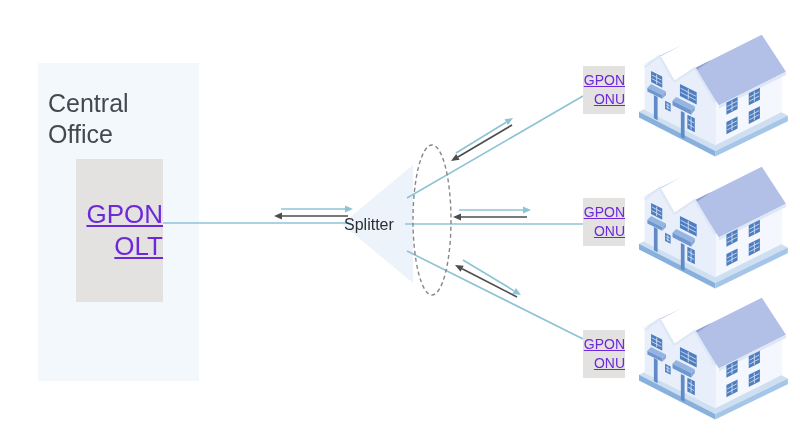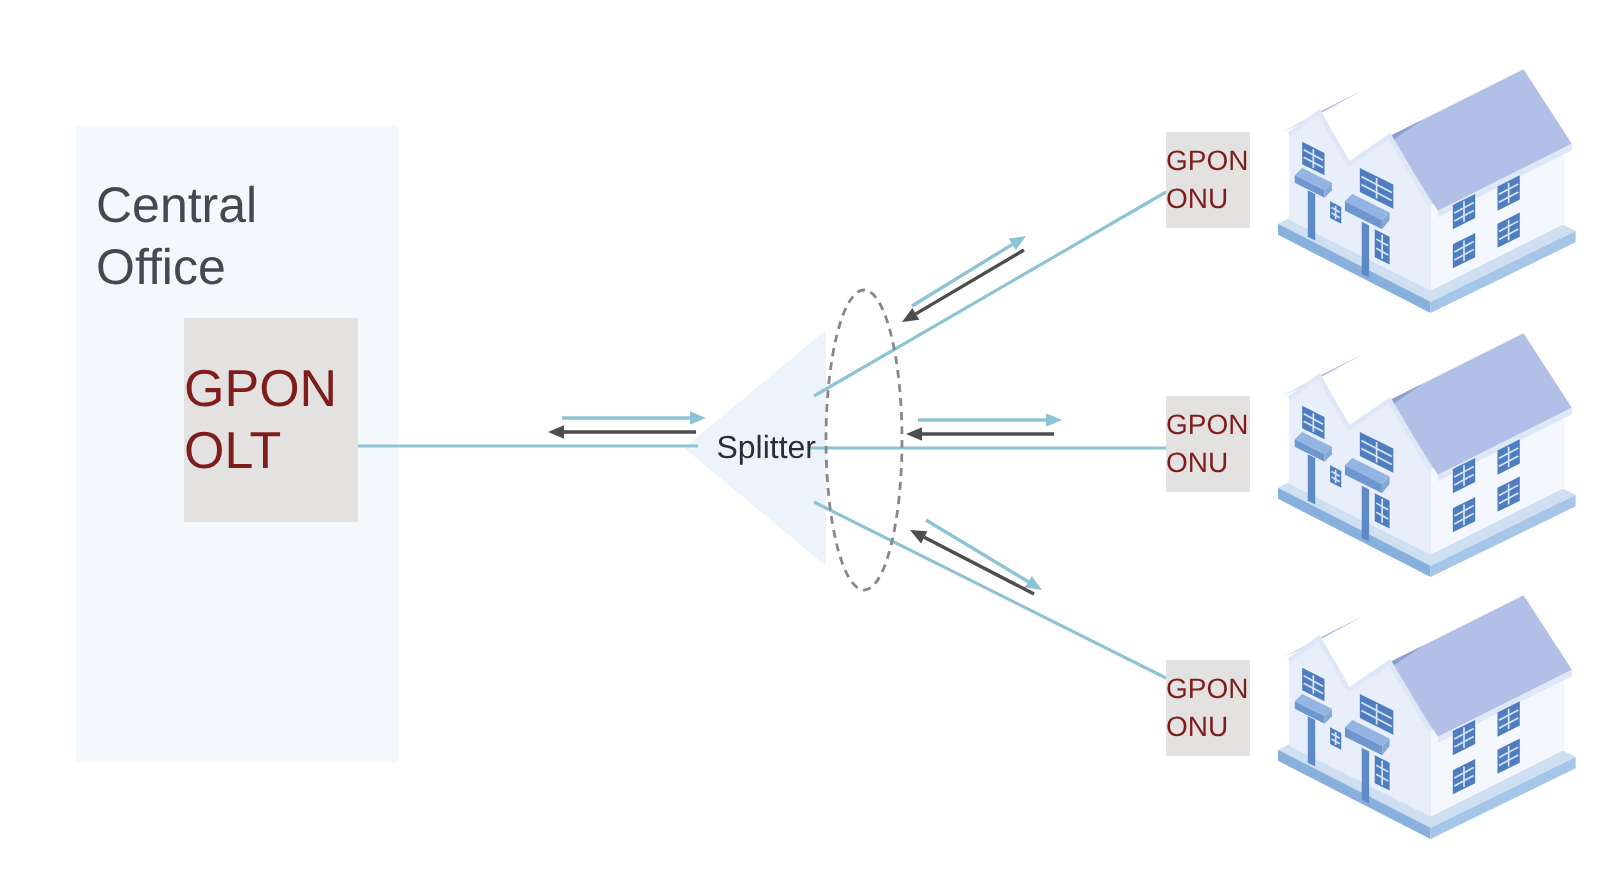--- a/index.html
+++ b/index.html
@@ -12,33 +12,33 @@
     position:absolute;left:38px;top:63px;width:161px;height:318px;
     background:var(--panel,#f3f8fd);
   }
   .office-label{
     position:absolute;left:48px;top:88px;width:141px;
     text-align:left;font-size:25px;line-height:1.22;color:#45494e;
   }
   .device{
     background:var(--device-box,#e2e2e2);
     display:flex;align-items:center;justify-content:center;
-    text-align:left;color:#7f1d1d;position:absolute;
+    text-align:right;color:#6d28d9;position:absolute;text-decoration:underline;
   }
   .olt-box{
-    left:92px;top:159px;width:87px;height:102px;
+    left:76px;top:159px;width:87px;height:143px;
     font-size:26px;line-height:1.2;
   }
   .onu-box{
     left:583px;width:42px;height:48px;
     font-size:14px;line-height:1.35;
   }
   .splitter-label{
     position:absolute;left:344px;top:216px;width:64px;
-    text-align:right;font-size:16px;color:#2b2f33;
+    text-align:left;font-size:16px;color:#2b2f33;
   }
   .fiber{stroke:var(--fiber-line,#8ec3d6);stroke-width:1.6;fill:none;}
   #cone{fill:var(--cone,#edf3fa);}
   #split-ellipse{
     fill:none;stroke:var(--ellipse-stroke,#888888);
     stroke-width:1.4;stroke-dasharray:4 3;
   }
 </style>
 </head>
 <body>

